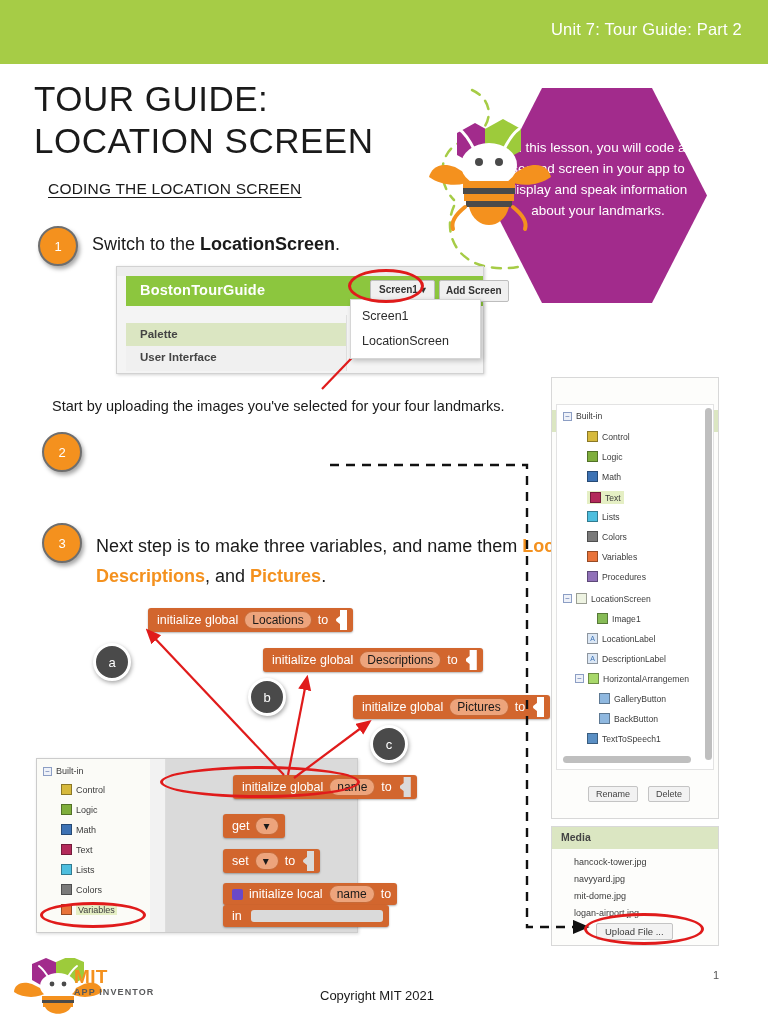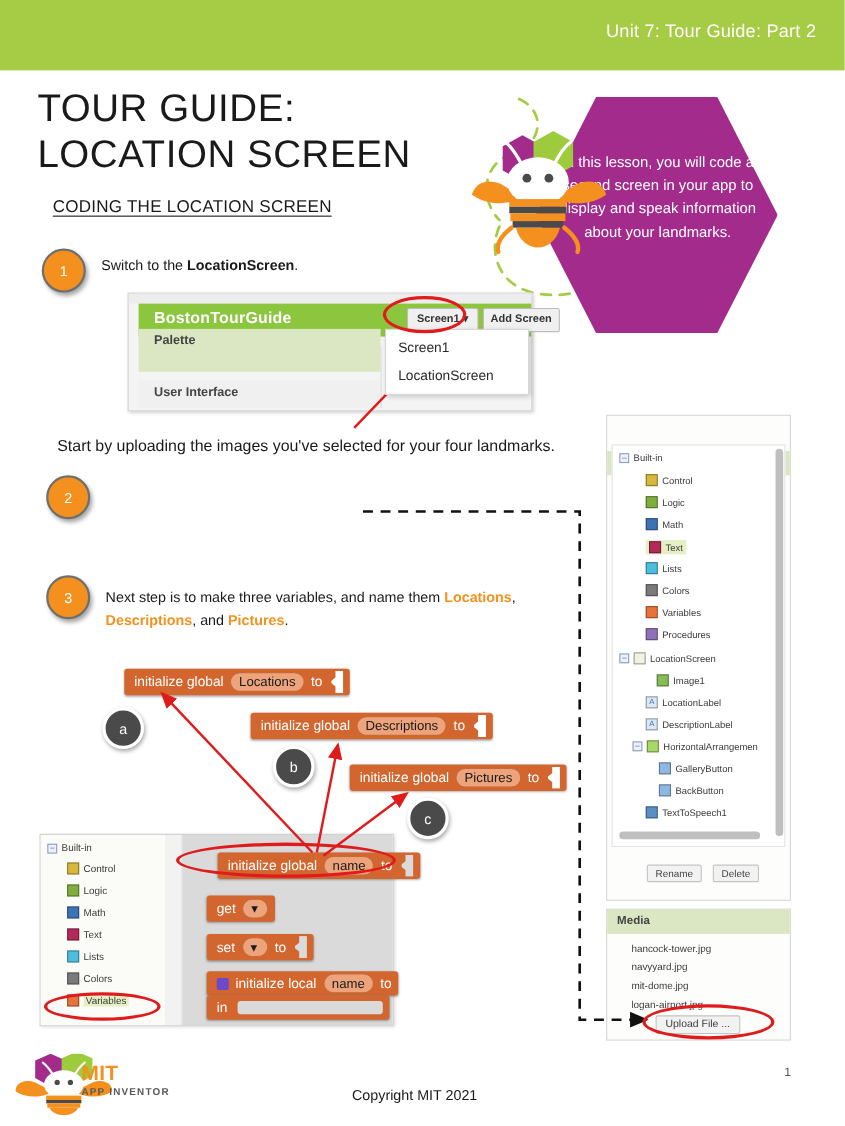--- a/index.html
+++ b/index.html
@@ -55,21 +55,21 @@
   .dashes-svg { position:absolute; left:420px; top:82px; width:140px; height:200px; }
 
   
   .step {
     position:absolute; width:40px; height:40px; border-radius:50%;
     background:#f4911e; border:2px solid #6e6e6e;
     box-shadow: 2px 3px 4px rgba(0,0,0,.35);
     color:#ffffff; font-size:13px;
     display:flex; align-items:center; justify-content:center;
   }
-  .step-text { position:absolute; font-size:13px; color:#1a1a1a; line-height:1.65; }
+  .step-text { position:absolute; font-size:18px; color:#1a1a1a; line-height:1.65; }
 
   
   .mock {
     position:absolute; left:116px; top:266px; width:368px; height:108px;
     background:#f4f4f4; border:1px solid #d2d2d2;
     box-shadow:1px 1px 3px rgba(0,0,0,.18);
     overflow:visible;
   }
   .mock-strip { position:absolute; left:0; top:0; width:100%; height:9px; background:#ededed; }
   .mock-topbar {
@@ -83,21 +83,21 @@
     position:absolute; left:244px; top:4px; height:22px; padding:3px 8px;
     background:#f0f0f0; border:1px solid #bdbdbd; border-radius:2px;
     font-size:10px; color:#333; font-weight:bold; white-space:nowrap;
   }
   .mock-addbtn {
     position:absolute; left:313px; top:4px; height:22px; padding:4px 6px;
     background:#f0f0f0; border:1px solid #bdbdbd; border-radius:2px;
     font-size:10px; color:#333; font-weight:bold; white-space:nowrap;
   }
   .mock-palette {
-    position:absolute; left:9px; top:32px; width:220px; height:39px;
+    position:absolute; left:9px; top:56px; width:220px; height:39px;
     background:#dbe6c2;
   }
   .mock-palette-lbl { position:absolute; left:14px; top:5px; font-size:11.5px; font-weight:bold; color:#444; }
   .mock-ui {
     position:absolute; left:9px; top:79px; width:220px; height:25px; background:#f0f0f0;
   }
   .mock-ui-lbl { position:absolute; left:14px; top:5px; font-size:11.5px; font-weight:bold; color:#444; }
   .mock-divider { position:absolute; left:229px; top:48px; width:1px; height:56px; background:#dedede; }
 
   .dropdown {
@@ -113,21 +113,21 @@
   .red-ellipse { position:absolute; border:3px solid #e01b1b; border-radius:50%; z-index:40; }
 
   .body-line { position:absolute; font-size:14.5px; color:#1a1a1a; }
 
   
   .blk {
     position:absolute; height:24px; background:#d2662e;
     border-radius:3px; display:flex; align-items:center;
     box-shadow:0 1px 2px rgba(0,0,0,.3);
     color:#ffffff; font-size:12.5px; white-space:nowrap;
-    padding:0 6px 0 9px; gap:6px;
+    padding:0 6px 0 9px; gap:6px;margin-left:35px;
   }
   .blk .pill {
     background:#eda47c; border:1px solid #c66a38; border-radius:9px;
     color:#1a1a1a; font-size:12px; padding:0px 7px; line-height:16px;
   }
   .blk .notch {
     width:11px; height:20px; background:#ffffff;
     -webkit-clip-path: polygon(100% 0, 100% 100%, 35% 100%, 35% 70%, 0 55%, 0 45%, 35% 30%, 35% 0);
     clip-path: polygon(100% 0, 100% 100%, 35% 100%, 35% 70%, 0 55%, 0 45%, 35% 30%, 35% 0);
     margin-left:2px;

